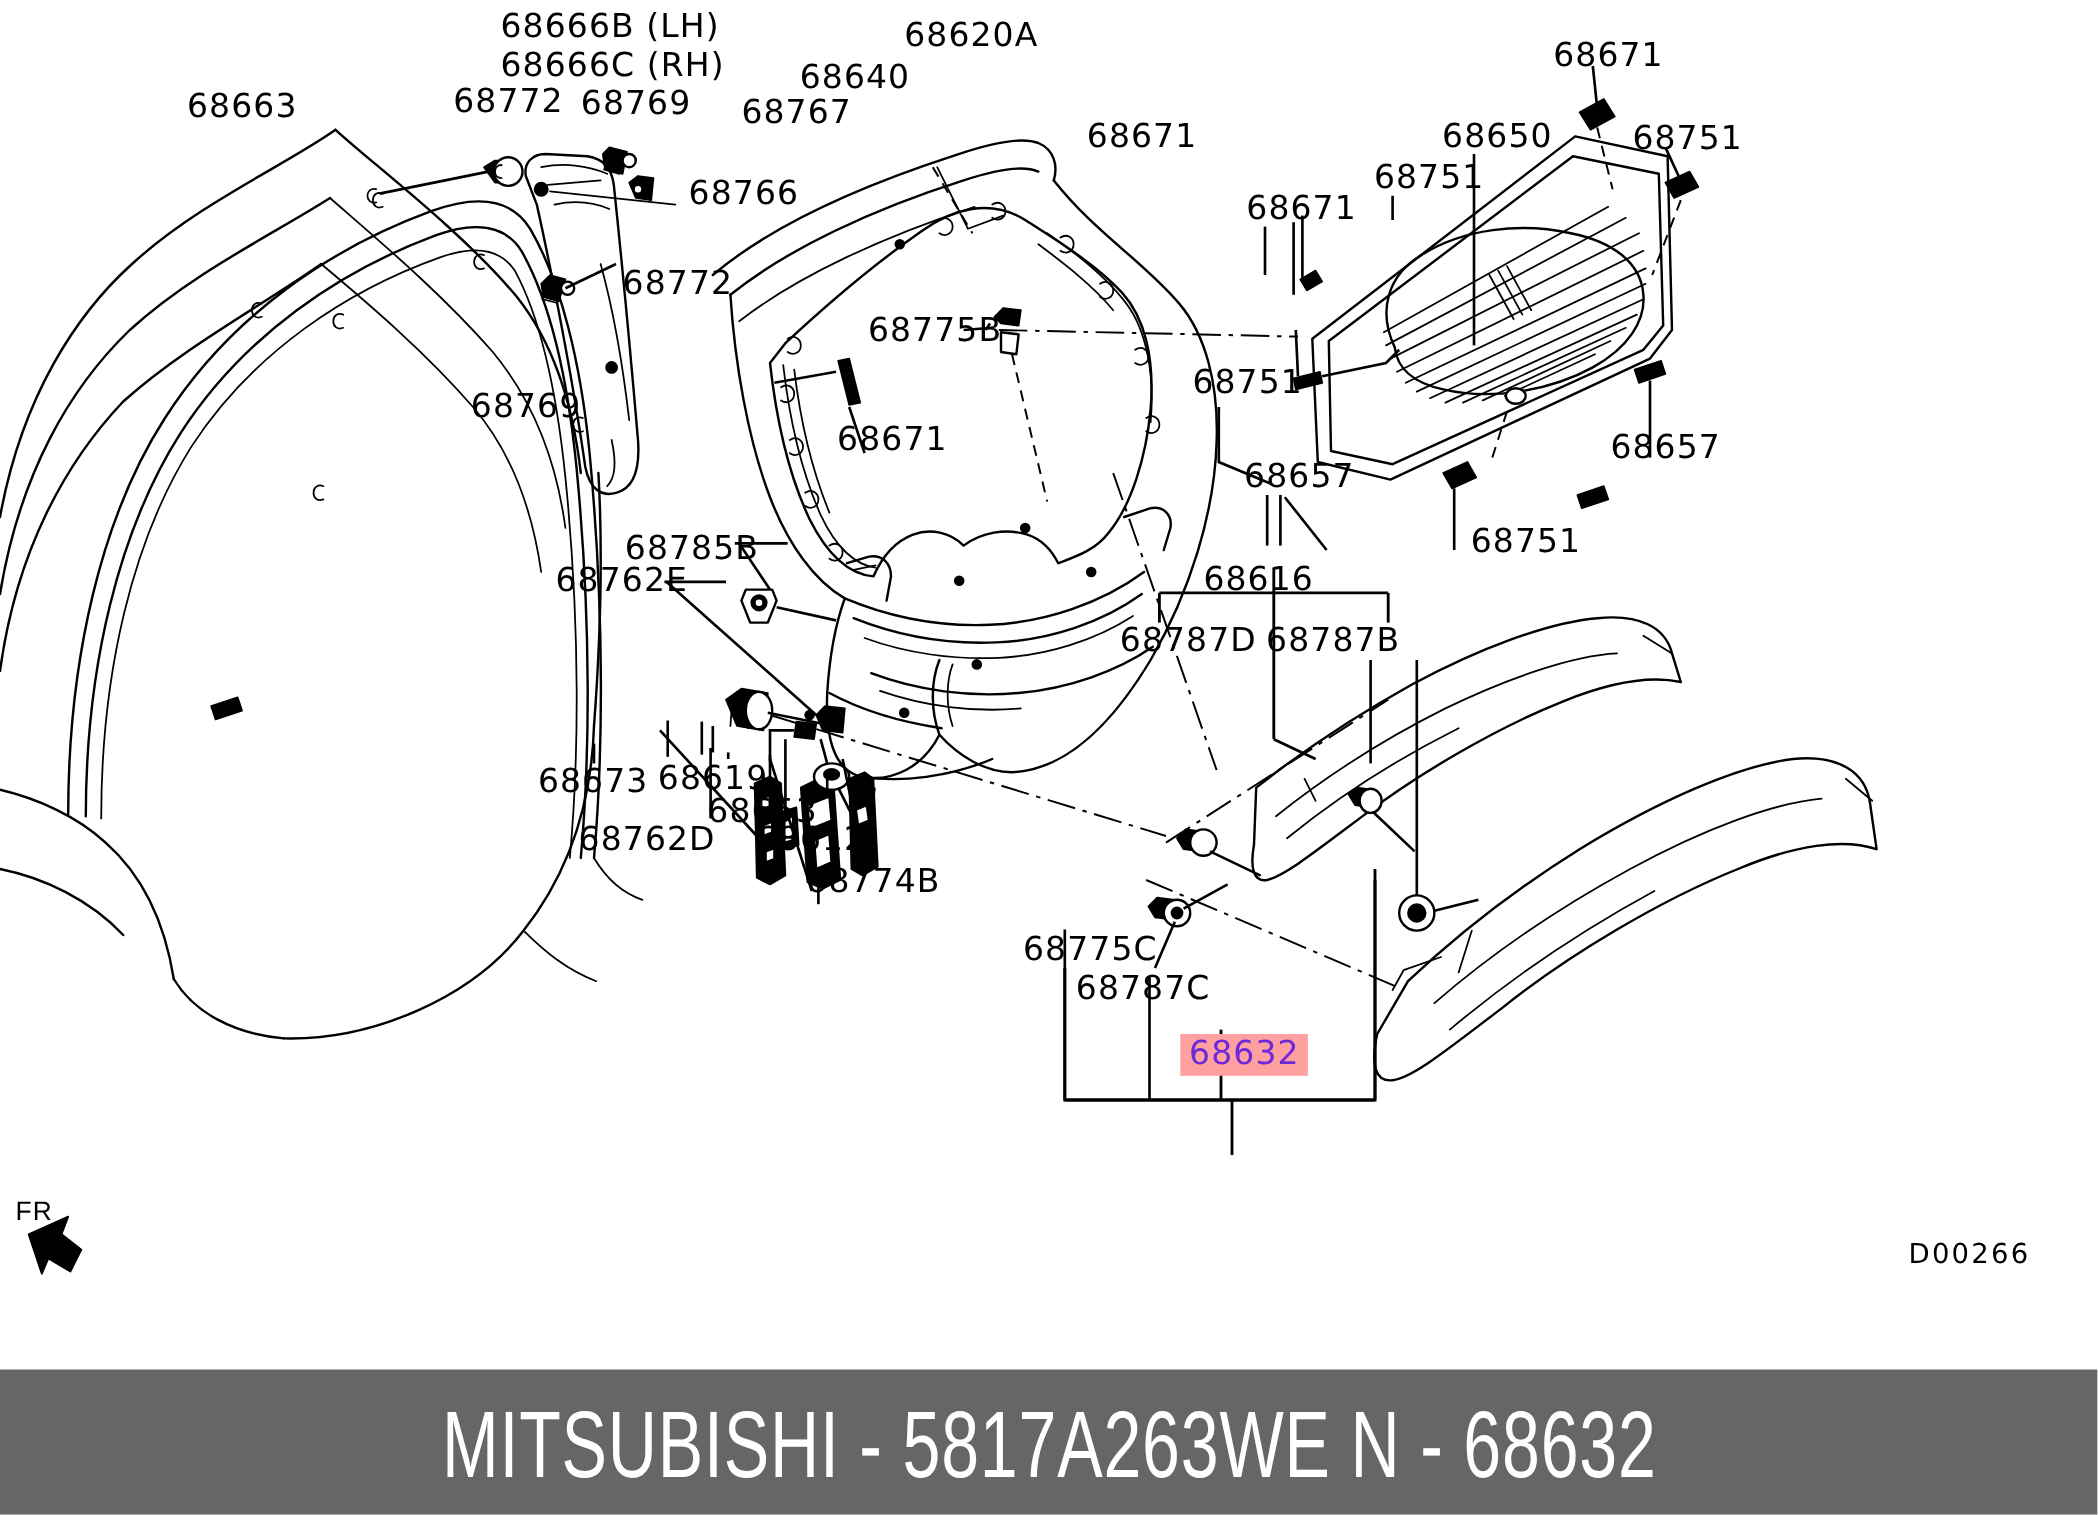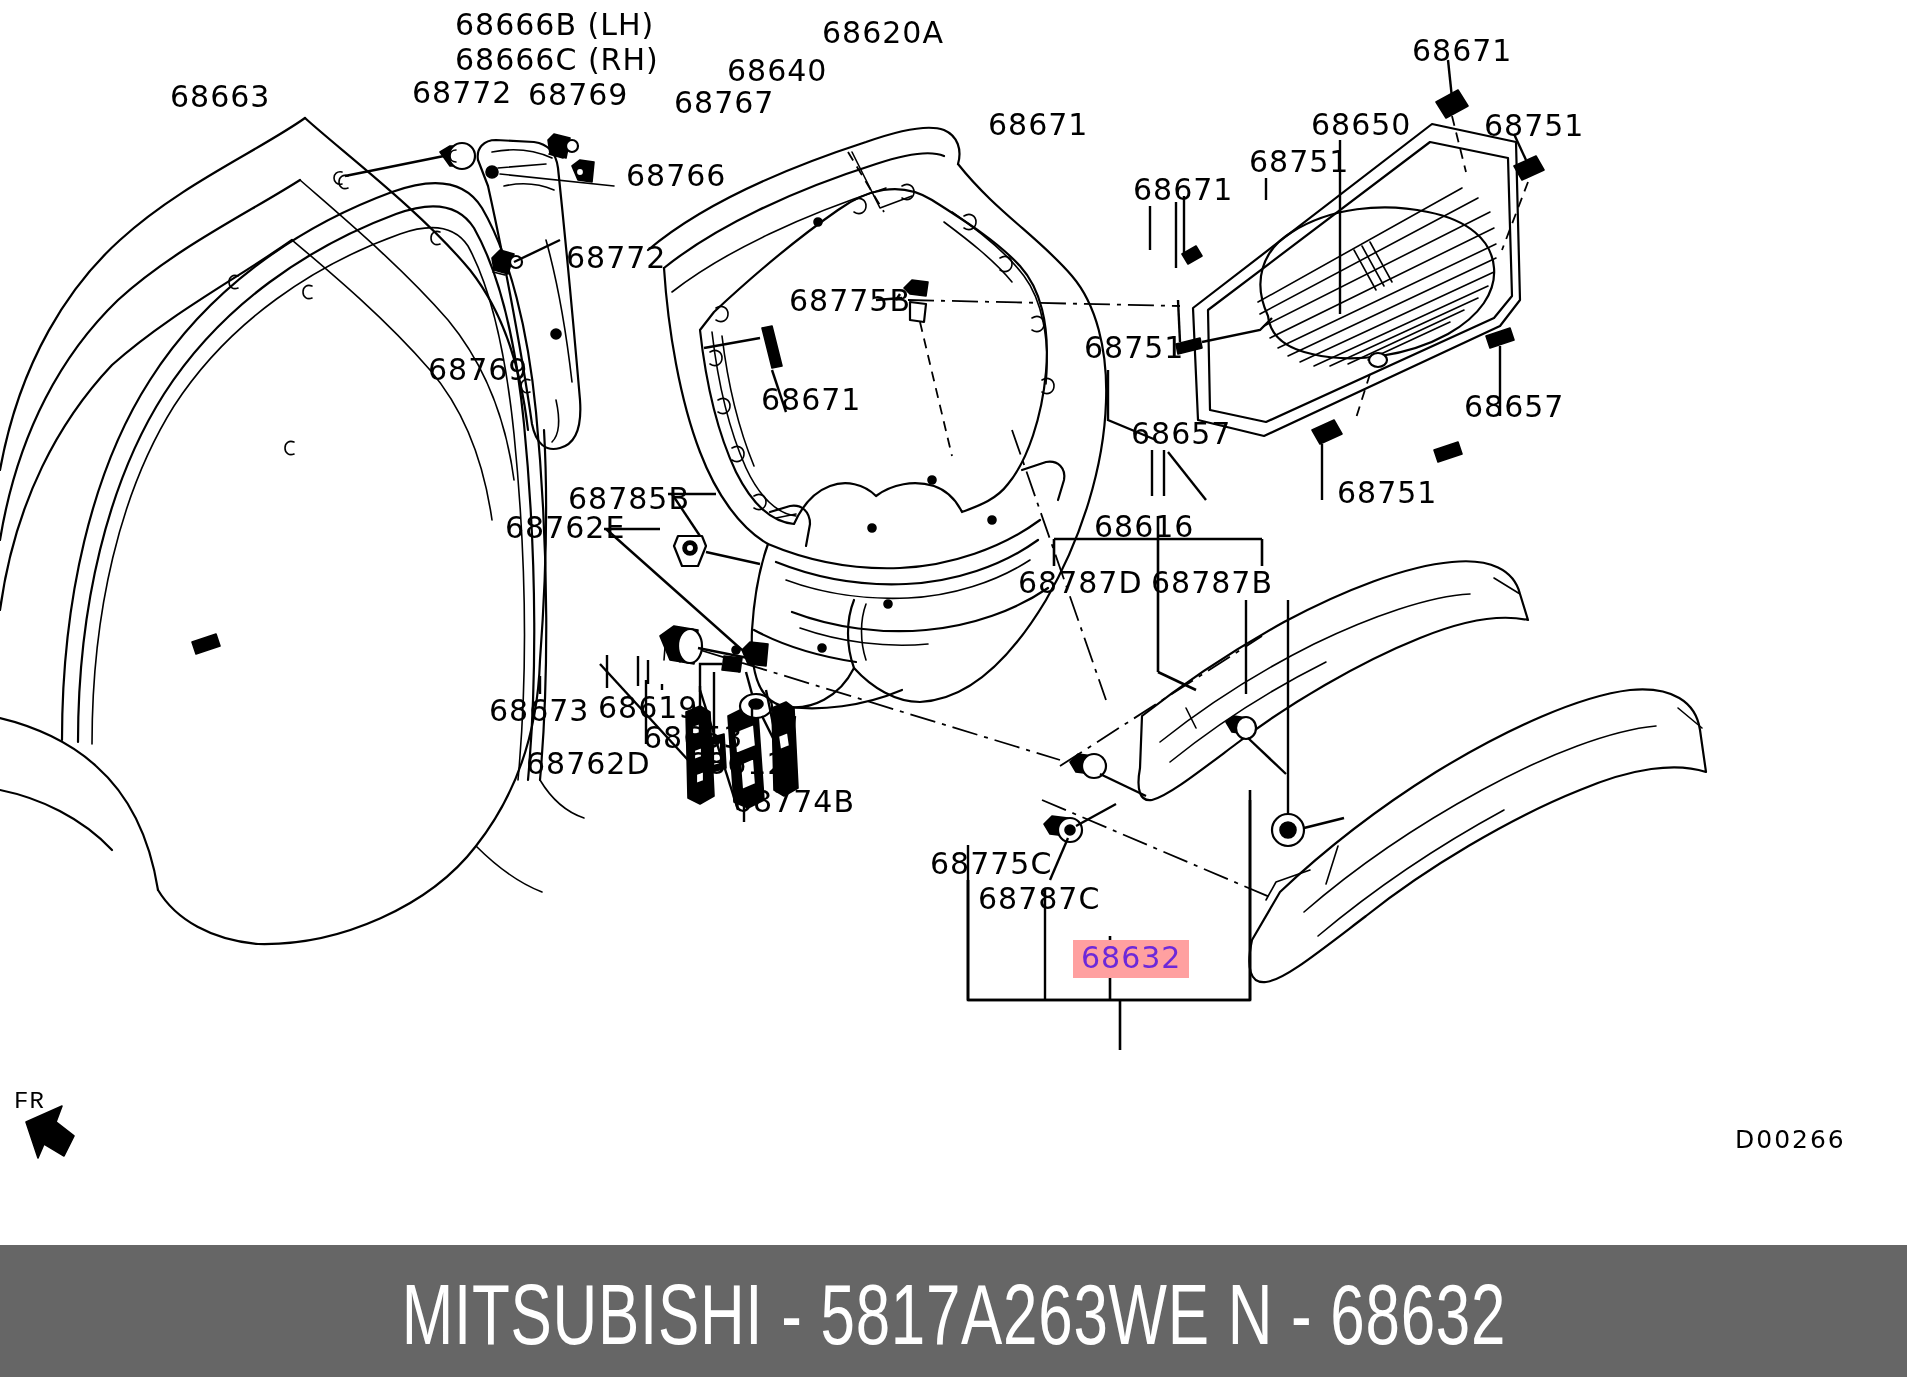--- a/index.html
+++ b/index.html
@@ -39,21 +39,21 @@
     line-height: 1;
     font-weight: 400;
   }
   .callout.highlight {
     background: #ffa0a0;
     color: #6d28d9;
     padding: 3px 8px 5px 8px;
   }
   .fr-label {
     position: absolute;
-    font-family: Liberation Mono, monospace;
+    font-family: Liberation Sans, sans-serif;
     font-size: 24px;
     color: #000;
     letter-spacing: 1px;
   }
   .code-label {
     position: absolute;
     font-family: "DejaVu Sans", sans-serif;
     font-size: 25px;
     letter-spacing: 2px;
     color: #000;

